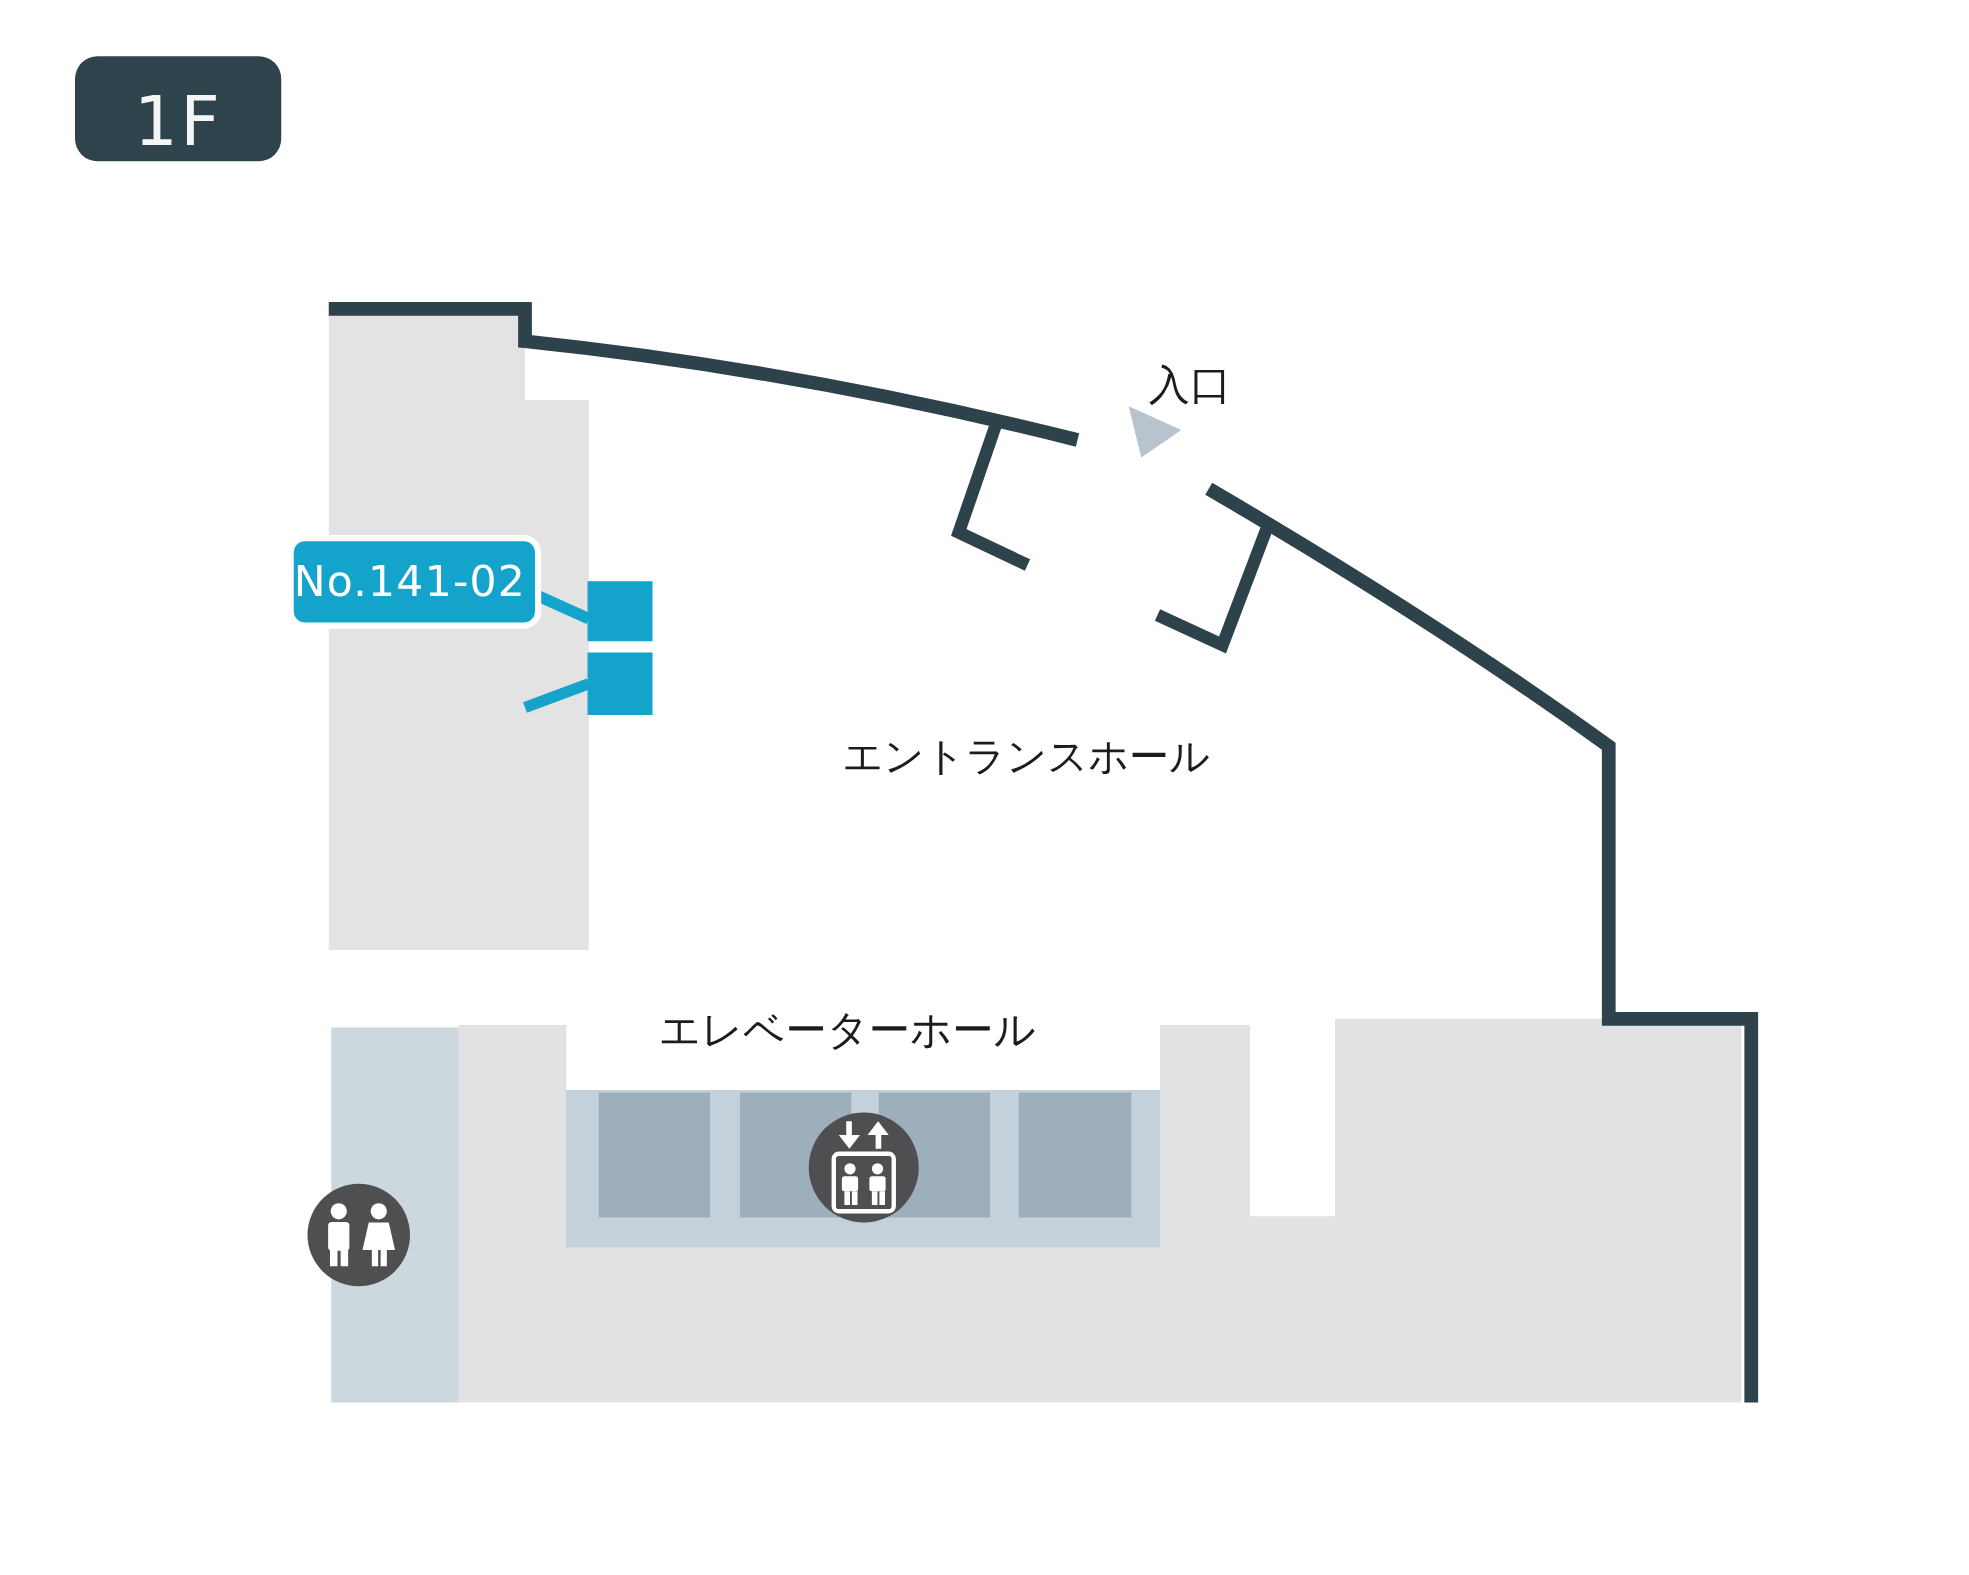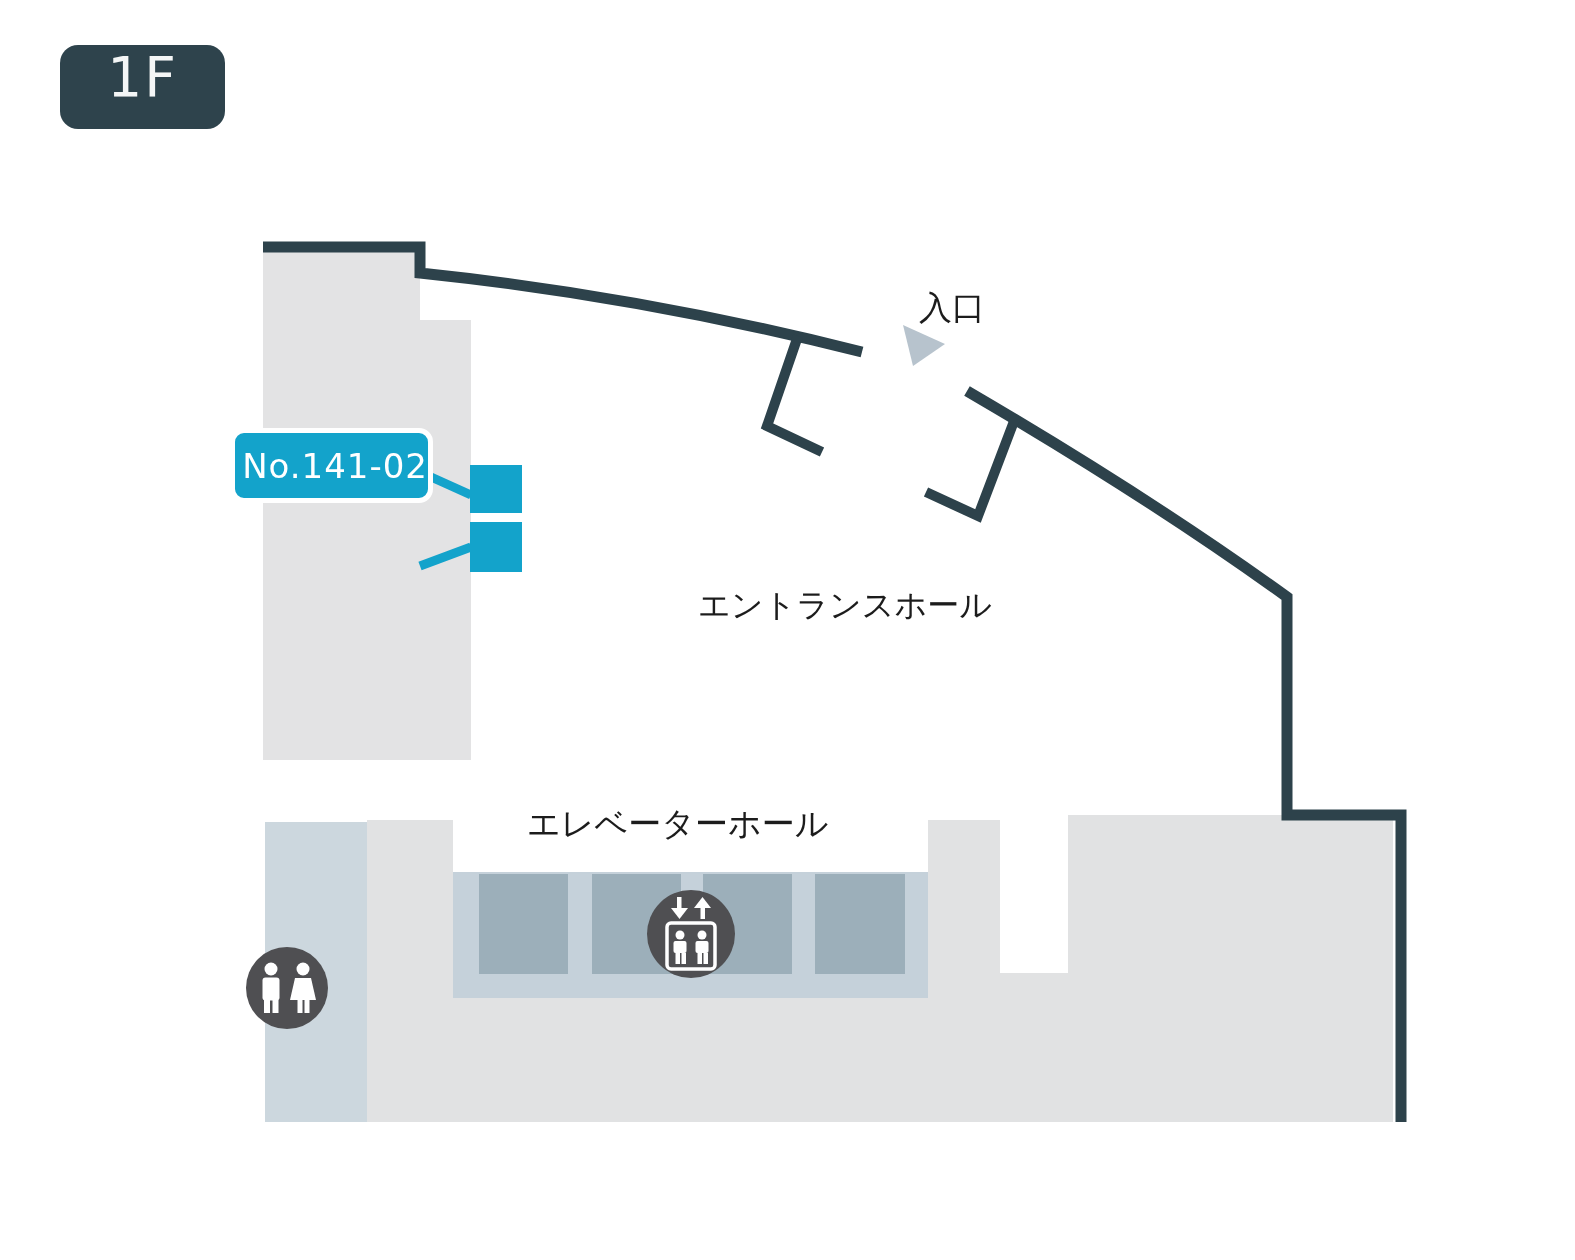--- a/index.html
+++ b/index.html
@@ -15,32 +15,32 @@
     --arrow:#b7c3cd;
     --ink:#1c1c1c;
   }
   html,body{margin:0;padding:0;background:#fff;}
   body{font-family:"DejaVu Sans","Liberation Sans",sans-serif;color:var(--ink);}
   .stage{position:relative;width:1575px;height:1260px;background:#fff;overflow:hidden;}
   .plan-svg{position:absolute;left:0;top:0;width:1575px;height:1260px;}
   .floor-badge{
     position:absolute;left:60px;top:45px;width:165px;height:84px;
     background:var(--badge-bg);border-radius:18px;
-    display:flex;align-items:flex-start;justify-content:center;
+    display:flex;align-items:flex-end;justify-content:center;
     color:#f4f6f6;font-size:55px;font-weight:500;letter-spacing:2px;
   }
   .map-label{position:absolute;white-space:nowrap;color:var(--ink);font-weight:500;}
   .label-station{left:210px;top:164px;font-size:33px;letter-spacing:0px;}
   .label-entrance{left:919px;top:286px;font-size:33px;}
-  .label-entrance-hall{left:674px;top:584px;font-size:32px;margin-left:24px;}
+  .label-entrance-hall{left:674px;top:584px;font-size:32px;}
   .label-elevator-hall{left:527px;top:802px;font-size:33px;}
   .unit-badge{
     position:absolute;left:230px;width:203px;height:75px;box-sizing:border-box;
     background:var(--accent);border:5px solid #fff;border-radius:14px;
-    display:flex;align-items:center;justify-content:flex-end;
+    display:flex;align-items:center;justify-content:flex-start;
     color:#fff;font-size:34px;font-weight:500;letter-spacing:1px;cursor:pointer;
   }
   .unit-02{top:428px;}
   .unit-01{top:522px;}
 </style>
 </head>
 <body>
 
 <div class="stage">
 

